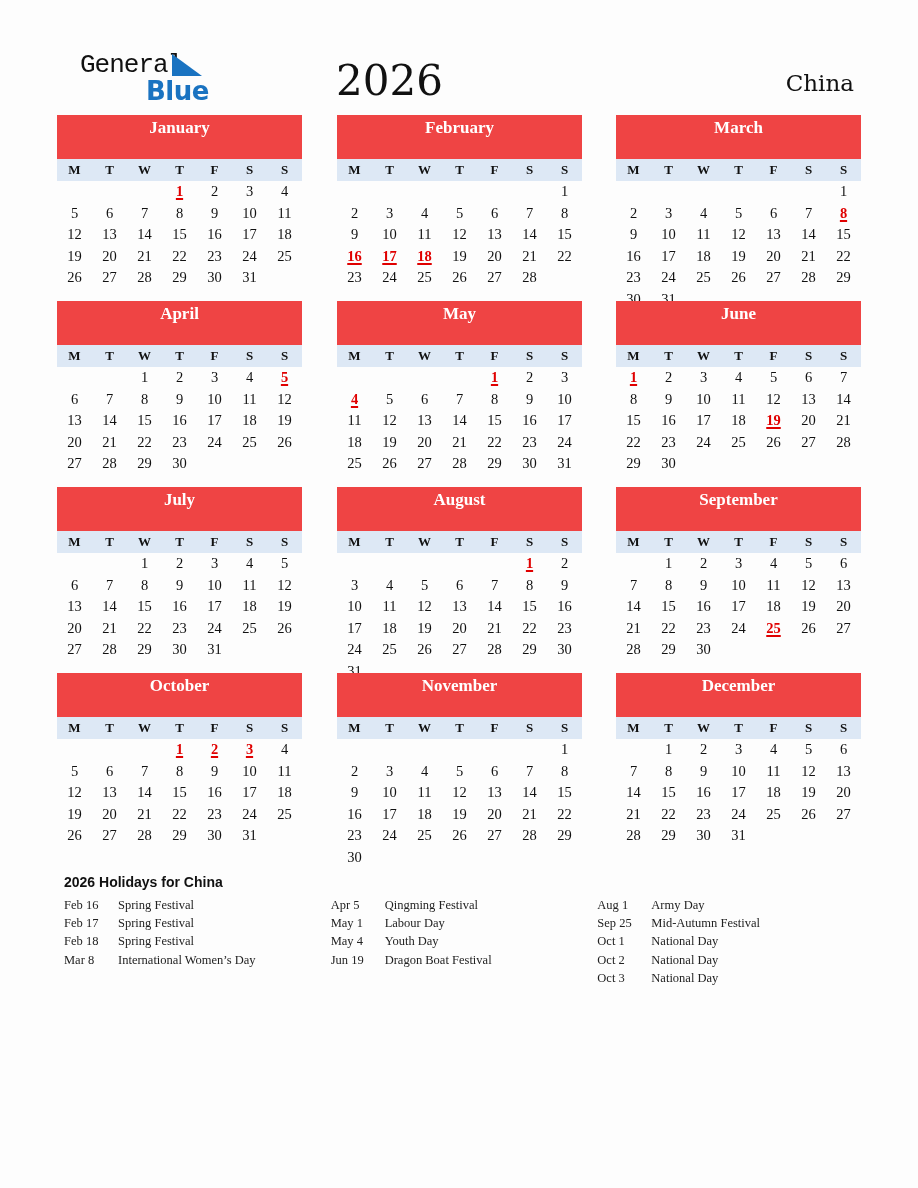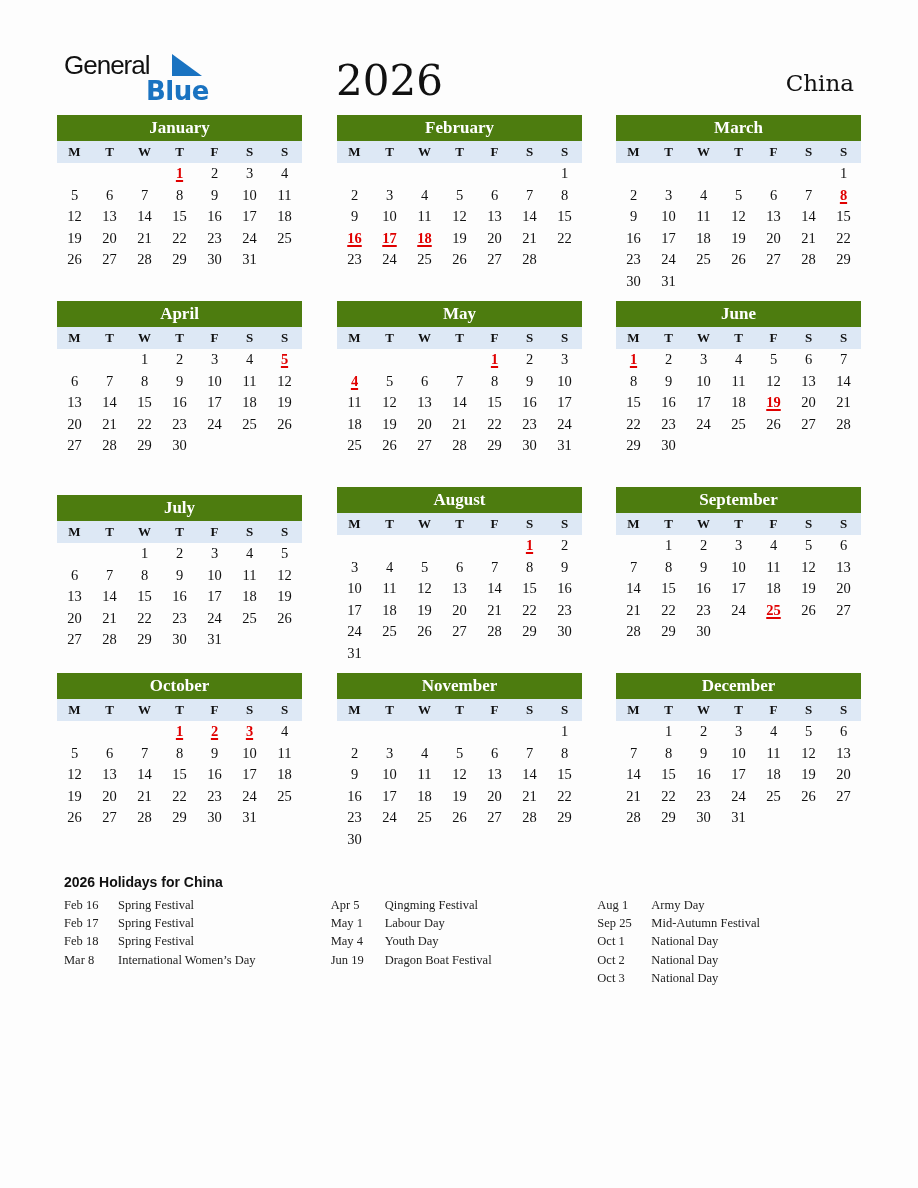--- a/index.html
+++ b/index.html
@@ -1,24 +1,24 @@
 <!DOCTYPE html>
 <html><head>
 <meta charset="utf-8">
 <style>
   html, body { margin:0; padding:0; background:#fdfdfd; }
   body { width:918px; height:1188px; position:relative; overflow:hidden; font-family:"DejaVu Serif", serif; color:#111; }
   .logo { position:absolute; left:64px; top:50px; width:150px; height:60px; }
-  .logo .general { position:absolute; left:0; top:0; font-family:Liberation Sans, sans-serif; font-size:26px; color:#111; letter-spacing:-1px; }
+  .logo .general { position:absolute; left:16px; top:0; font-family:Liberation Mono, monospace; font-size:26px; color:#111; letter-spacing:-1px; }
   .logo .blue { position:absolute; left:82px; top:26px; font-family:"DejaVu Sans", sans-serif; font-size:26px; color:#1a73c1; letter-spacing:-0.5px;font-weight:bold; }
   .logo .tri { position:absolute; left:108px; top:4px; width:0; height:0; border-bottom:22px solid #1a73c1; border-right:30px solid transparent; }
   .year { position:absolute; left:0; width:779px; top:56px; text-align:center; font-size:42px; font-family:"DejaVu Serif", serif; color:#111; }
   .country { position:absolute; right:64px; top:70px; font-size:23px; font-family:"DejaVu Serif", serif; color:#111; }
   .month { position:absolute; width:245px; }
-  .month .mhead { height:26px; background:#4d7c0f; color:#fff; font-weight:bold; font-size:17px; text-align:center; line-height:26px; font-family:"Liberation Serif", serif; }
+  .month .mhead { height:44px; background:#ef4444; color:#fff; font-weight:bold; font-size:17px; text-align:center; line-height:26px; font-family:"Liberation Serif", serif; }
   .month .wdays { height:22px; background:#DDE8F5; display:grid; grid-template-columns:repeat(7, 1fr); }
   .month .wdays span { text-align:center; font-weight:bold; font-size:13px; line-height:22px; font-family:"Liberation Serif", serif; }
   .month .days { display:grid; grid-template-columns:repeat(7, 1fr); }
   .month .days span { text-align:center; font-size:14.5px; height:21.6px; line-height:21.6px; font-family:"Liberation Serif", serif; }
   .month .days span.hol { color:#e00000; font-weight:bold; text-decoration:underline; text-decoration-thickness:2px; text-underline-offset:2px; }
   .holidays { position:absolute; left:64px; top:874px; width:800px; }
   .holidays .title { font-family:"Liberation Sans", sans-serif; font-weight:bold; font-size:14px; margin-bottom:6px; }
   .hcols { display:flex; }
   .hcol { width:269px; }
   .hrow { display:flex; font-size:12.5px; height:18.2px; line-height:18.2px; font-family:"Liberation Serif", serif; color:#222; }
@@ -315,21 +315,21 @@
         <span>23</span>
         <span>24</span>
         <span>25</span>
         <span>26</span>
         <span>27</span>
         <span>28</span>
         <span>29</span>
         <span>30</span>
       </div>
     </div>
-    <div class="month" style="left: 57px; top: 487px; margin-top: 8px;">
+    <div class="month" style="left: 57px; top: 487px;">
       <div class="mhead">July</div>
       <div class="wdays">
         <span>M</span>
         <span>T</span>
         <span>W</span>
         <span>T</span>
         <span>F</span>
         <span>S</span>
         <span>S</span>
       </div>

